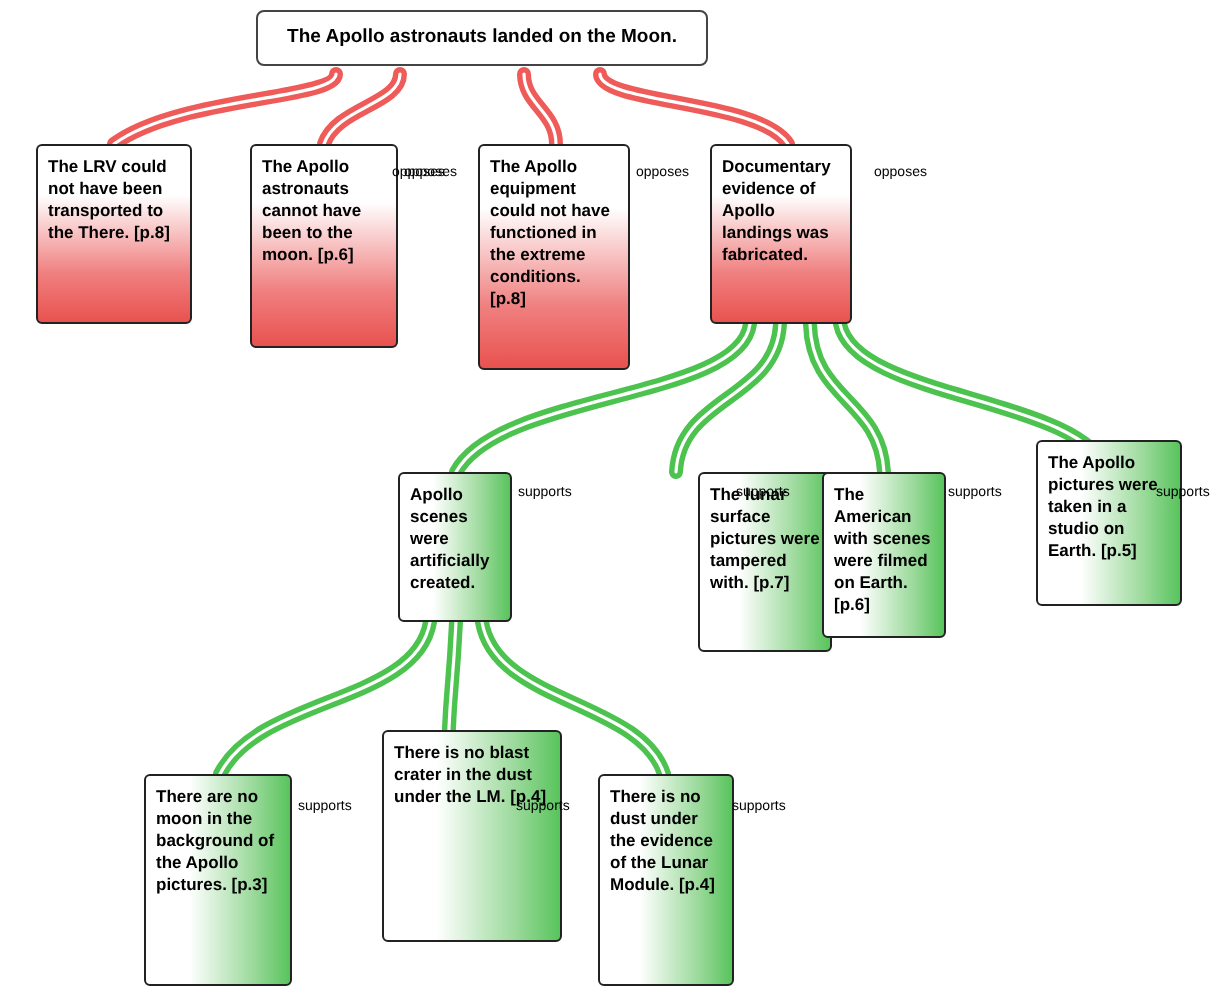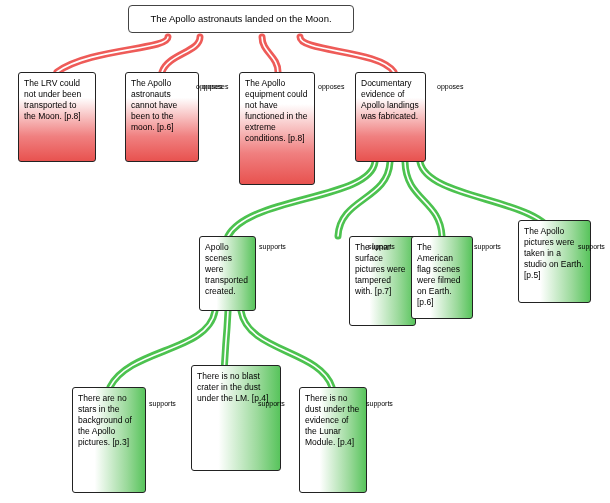--- a/index.html
+++ b/index.html
@@ -32,20 +32,21 @@
     background: #ffffff;
     font-size: 8.5px;
     line-height: 11px;
     color: #000000;
     padding: 5px 5px 4px 5px;
     overflow: hidden;
   }
   .node .label {
     display: block;
     word-wrap: break-word;
+    font-weight: bold;
   }
   .root {
     border: 1px solid #444444;
     border-radius: 4px;
     background: #ffffff;
     font-size: 9.5px;
     line-height: 12px;
     text-align: center;
     padding-top: 7px;
   }
@@ -106,47 +107,47 @@
       <path d="M 228 311 C 226 352, 224 350, 224 387"></path>
       <path d="M 241 311 C 248 352, 320 350, 332 387"></path>
     </g>
   </svg>
 
   <div class="node root" style="left:128px; top:5px; width:226px; height:28px;">
     <span class="label">The Apollo astronauts landed on the Moon.</span>
   </div>
 
   <div class="node opposes" style="left:18px; top:72px; width:78px; height:90px;">
-    <span class="label">The LRV could not under been transported to the Moon. [p.8]</span>
+    <span class="label">The LRV could not have been transported to the There. [p.8]</span>
   </div>
-  <div class="node opposes" style="left:125px; top:72px; width:74px; height:90px;">
+  <div class="node opposes" style="left:125px; top:72px; width:74px; height:102px;">
     <span class="label">The Apollo astronauts cannot have been to the moon. [p.6]</span>
   </div>
   <div class="node opposes" style="left:239px; top:72px; width:76px; height:113px;">
     <span class="label">The Apollo equipment could not have functioned in the extreme conditions. [p.8]</span>
   </div>
   <div class="node opposes" style="left:355px; top:72px; width:71px; height:90px;">
     <span class="label">Documentary evidence of Apollo landings was fabricated.</span>
   </div>
 
   <div class="node supports" style="left:199px; top:236px; width:57px; height:75px;">
-    <span class="label">Apollo scenes were transported created.</span>
+    <span class="label">Apollo scenes were artificially created.</span>
   </div>
   <div class="node supports" style="left:305px; top:236px; width:67px; height:90px;margin-left:44px;">
     <span class="label">The lunar surface pictures were tampered with. [p.7]</span>
   </div>
   <div class="node supports" style="left:411px; top:236px; width:62px; height:83px;">
-    <span class="label">The American flag scenes were filmed on Earth. [p.6]</span>
+    <span class="label">The American with scenes were filmed on Earth. [p.6]</span>
   </div>
   <div class="node supports" style="left:518px; top:220px; width:73px; height:83px;">
     <span class="label">The Apollo pictures were taken in a studio on Earth. [p.5]</span>
   </div>
 
   <div class="node supports" style="left:72px; top:387px; width:74px; height:106px;">
-    <span class="label">There are no stars in the background of the Apollo pictures. [p.3]</span>
+    <span class="label">There are no moon in the background of the Apollo pictures. [p.3]</span>
   </div>
   <div class="node supports" style="left:191px; top:365px; width:90px; height:106px;">
     <span class="label">There is no blast crater in the dust under the LM. [p.4]</span>
   </div>
   <div class="node supports" style="left:299px; top:387px; width:68px; height:106px;">
     <span class="label">There is no dust under the evidence of the Lunar Module. [p.4]</span>
   </div>
 
   <div class="tag" style="left:196px; top:83px;">opposes</div>
   <div class="tag" style="left:202px; top:83px;">opposes</div>

